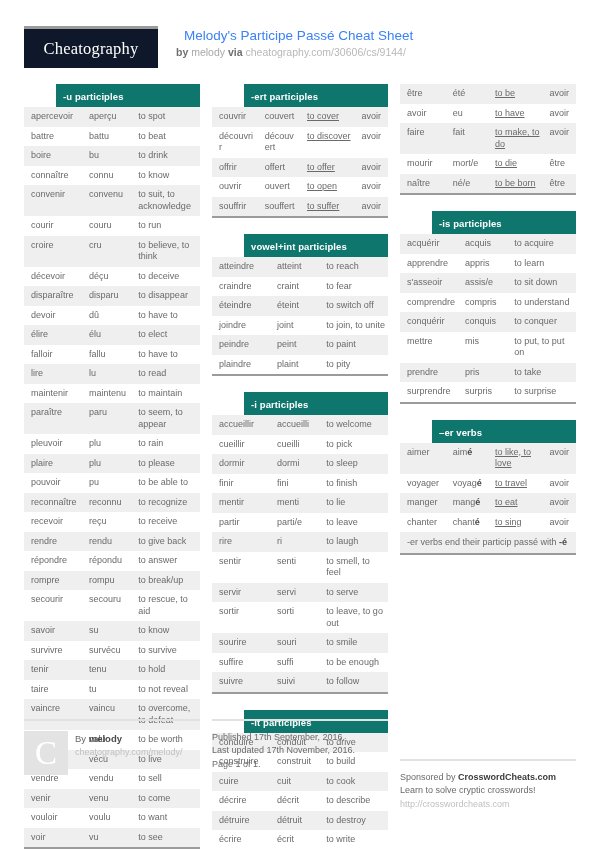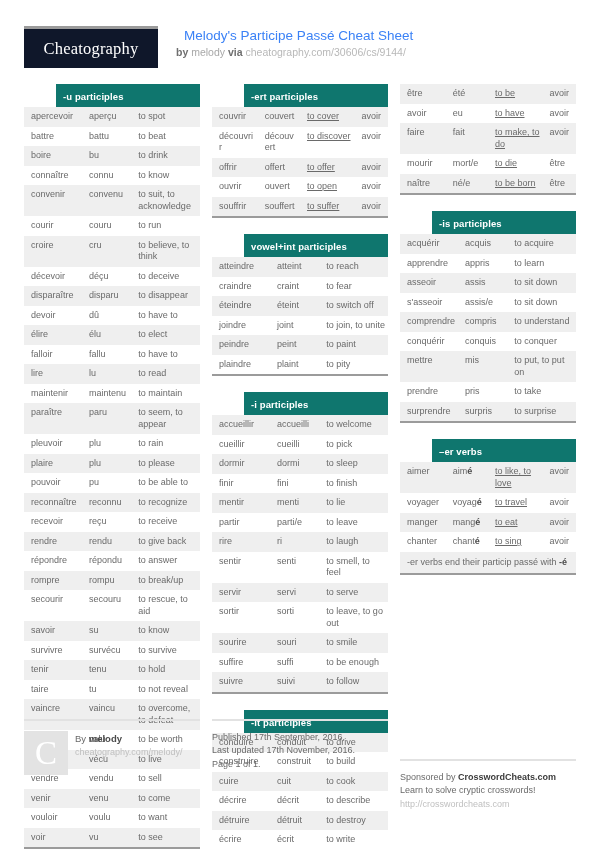--- a/index.html
+++ b/index.html
@@ -546,25 +546,20 @@
                 <td>acquérir</td>
                 <td>acquis</td>
                 <td>to acquire</td>
               </tr>
               <tr>
                 <td>apprendre</td>
                 <td>appris</td>
                 <td>to learn</td>
               </tr>
               <tr>
-                <td>asseoir</td>
-                <td>assis</td>
-                <td>to sit down</td>
-              </tr>
-              <tr>
                 <td>s'asseoir</td>
                 <td>assis/e</td>
                 <td>to sit down</td>
               </tr>
               <tr>
                 <td>comprendre</td>
                 <td>compris</td>
                 <td>to understand</td>
               </tr>
               <tr>

